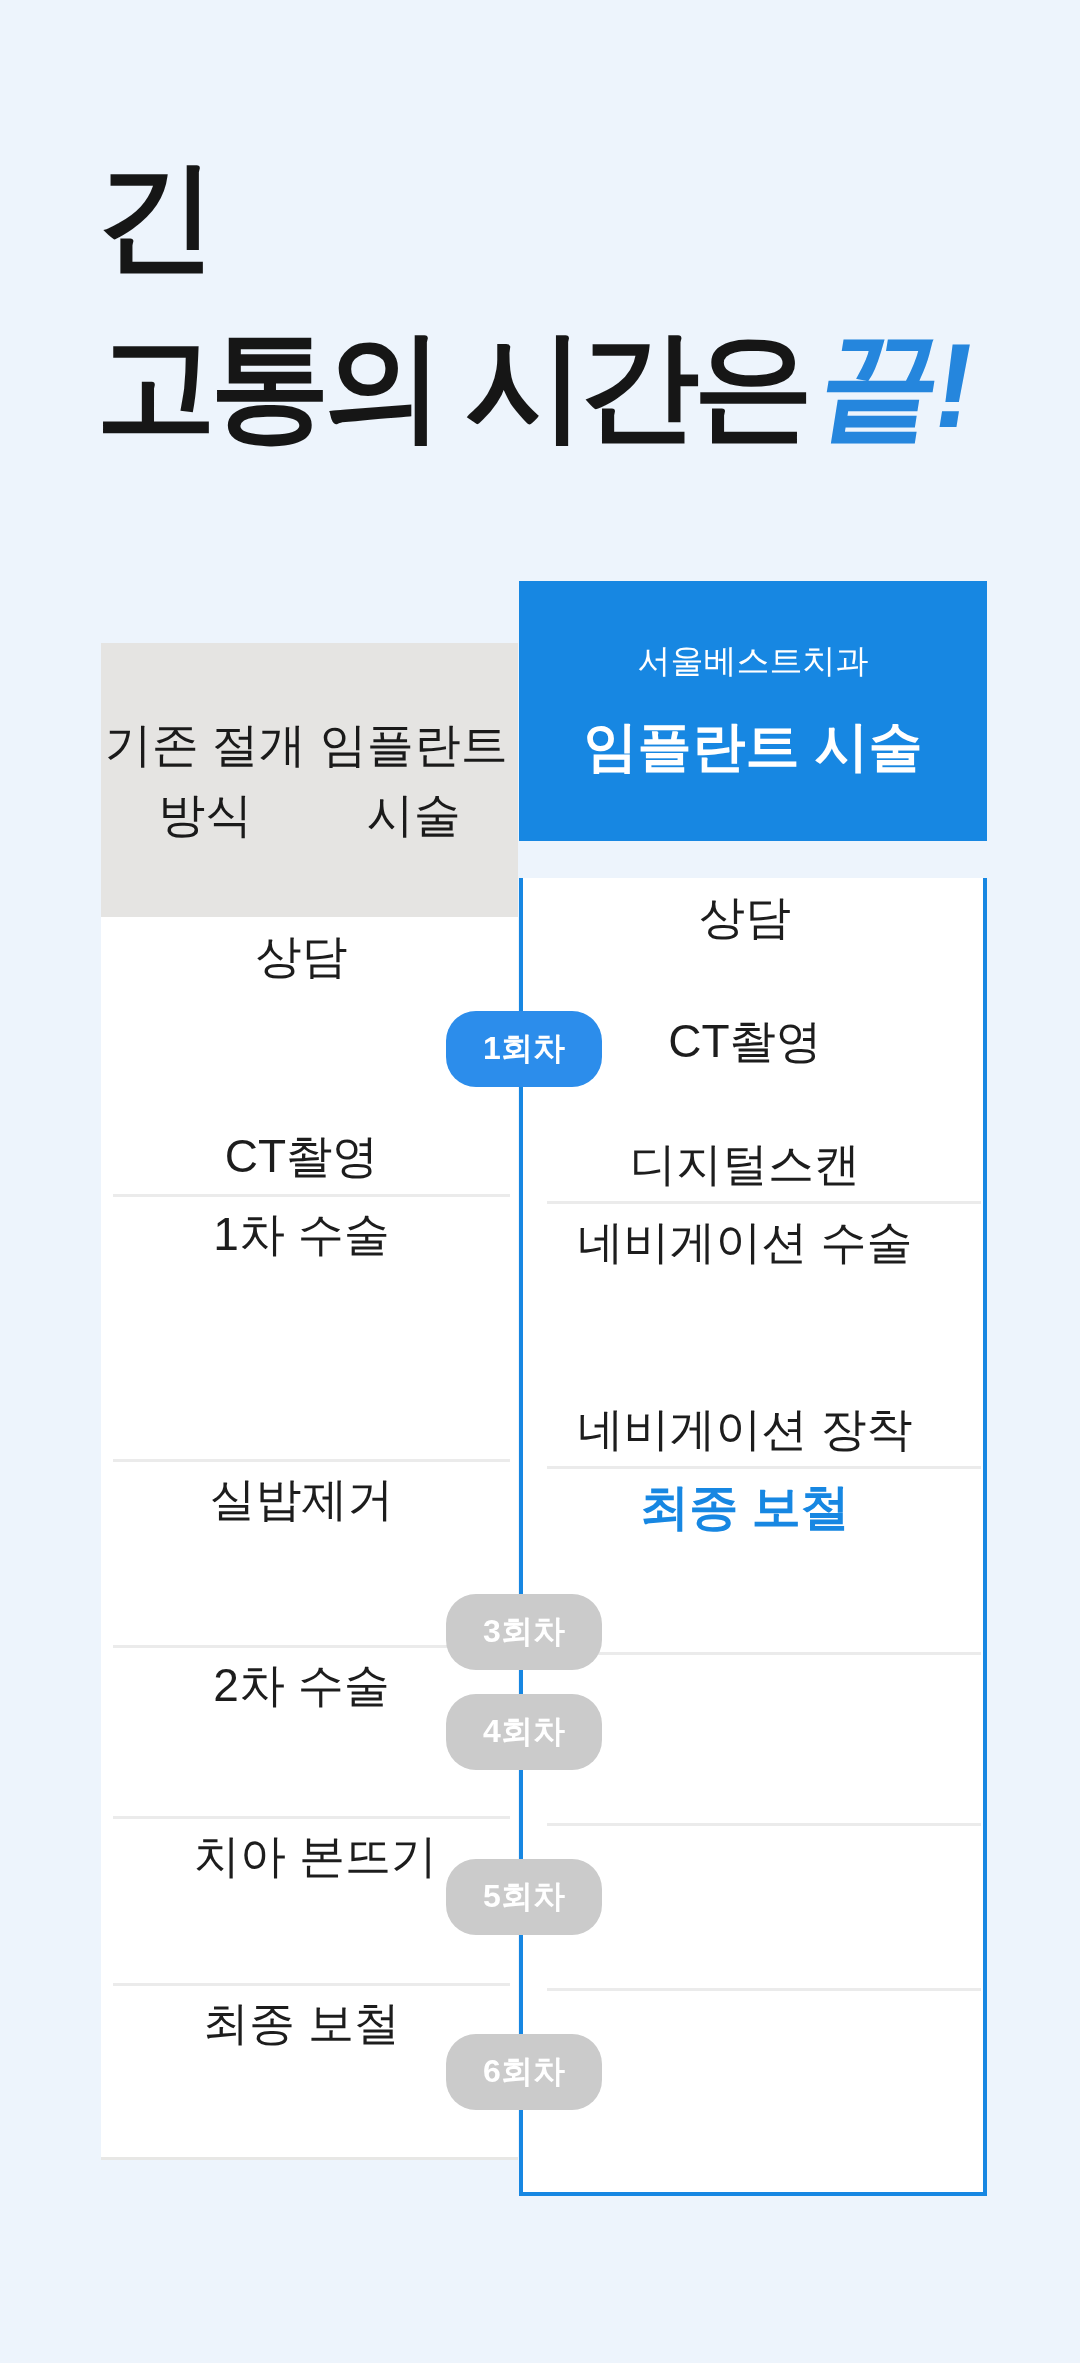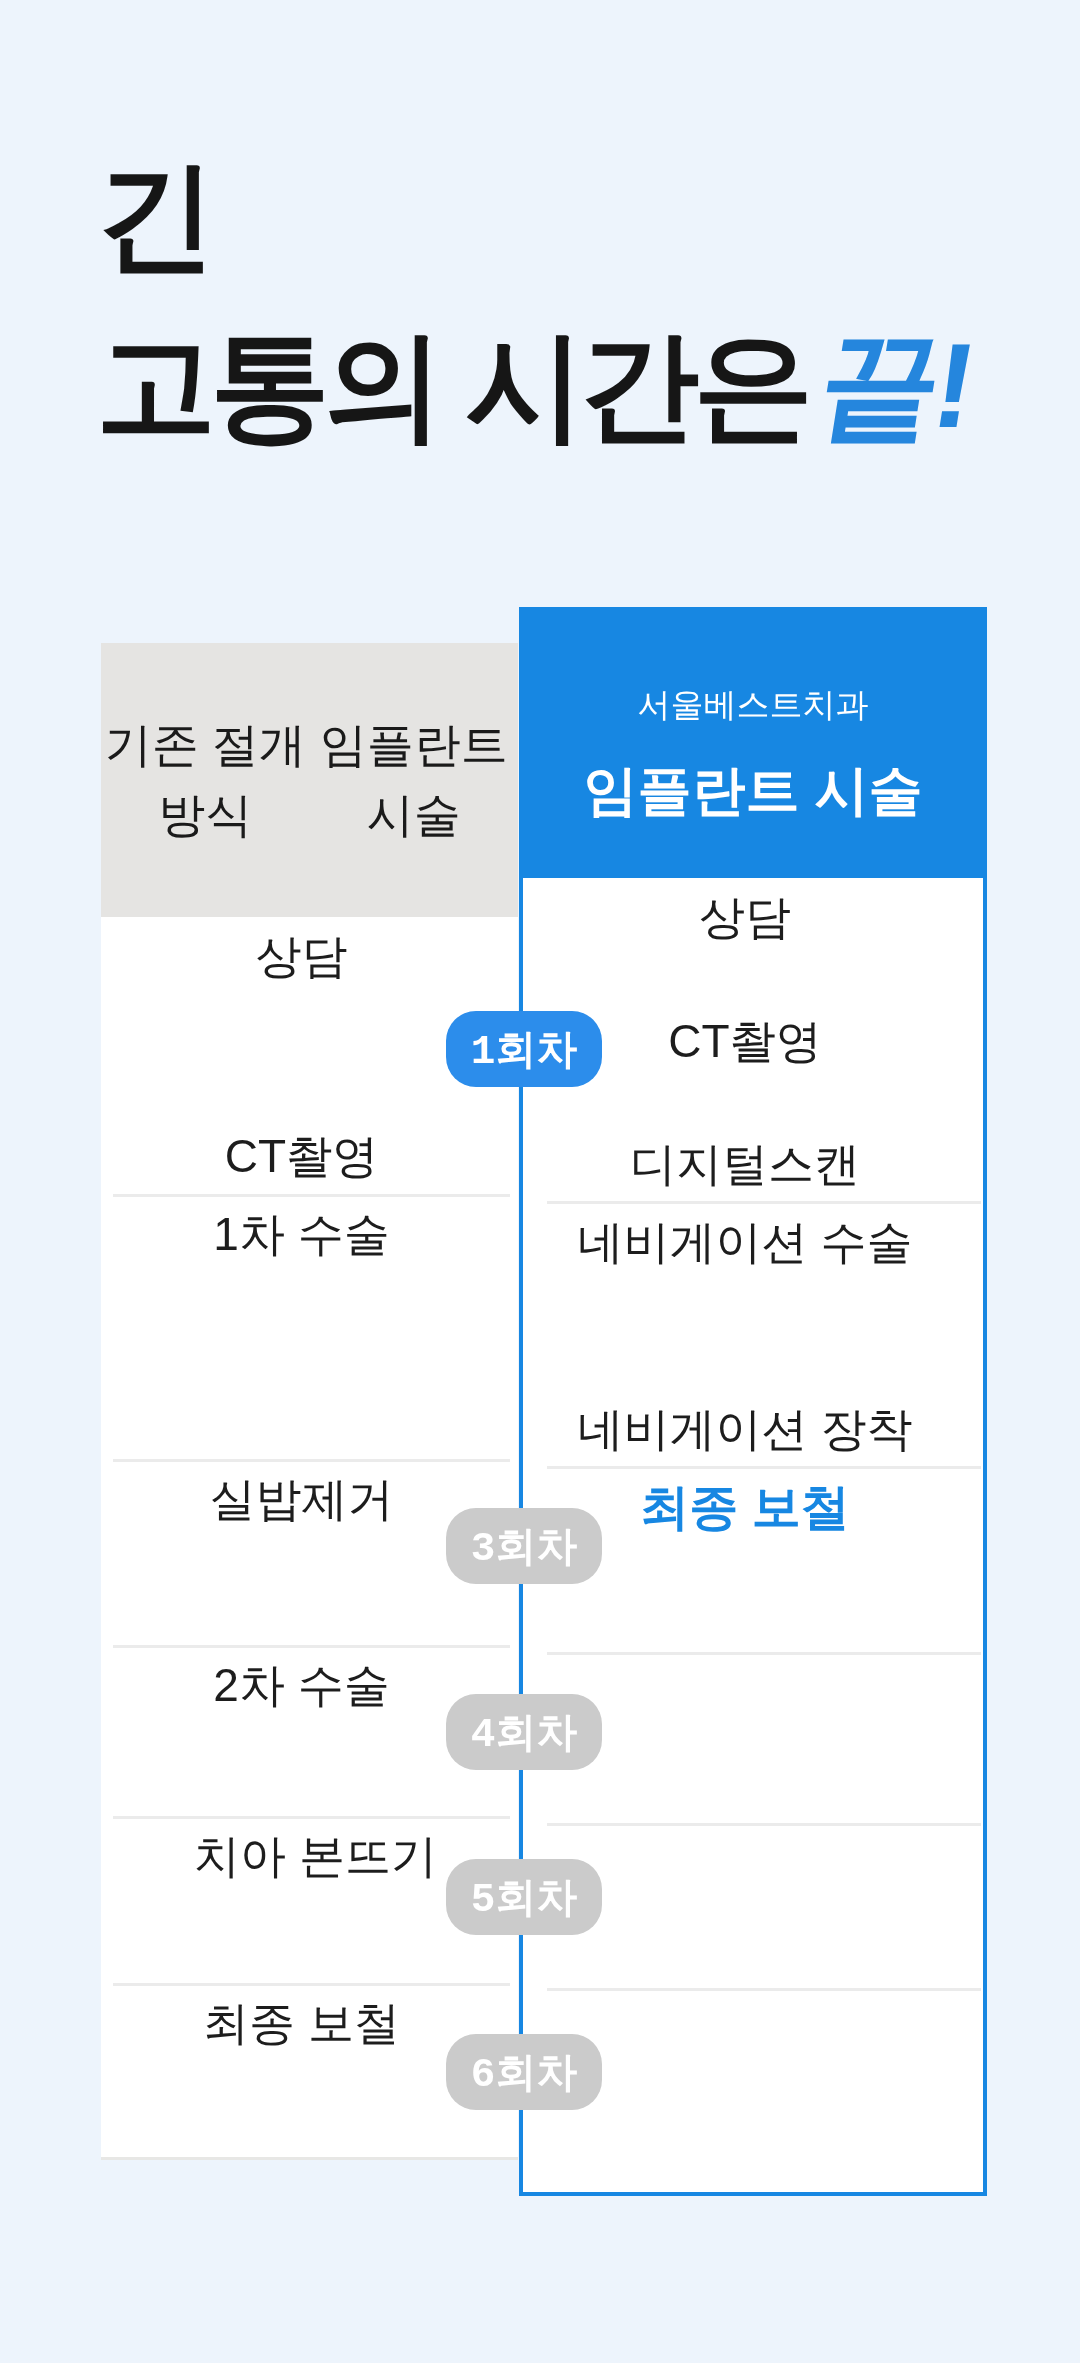--- a/index.html
+++ b/index.html
@@ -50,28 +50,27 @@
     background: #ffffff;
     border-bottom: 3px solid #e7e7e5;
     box-sizing: border-box;
     z-index: 1;
   }
 
   
   .right-header {
     position: absolute;
     left: 519px; top: 581px;
-    width: 468px; height: 297px;
+    width: 468px; height: 260px;
     background: #1787e2;
     color: #ffffff;
     display: flex; flex-direction: column;
     align-items: center; justify-content: center;
     text-align: center;
     z-index: 2;
-    margin-top: 26px;
   }
   .right-header .clinic { font-size: 33px; margin-bottom: 24px; }
   .right-header .hline { font-size: 54px; font-weight: bold; line-height: 76px; }
   .right-body {
     position: absolute;
     left: 519px; top: 878px;
     width: 468px; height: 1318px;
     background: #ffffff;
     border: 4px solid #1787e2;
     border-top: none;
@@ -114,27 +113,26 @@
   .r-hr3 { top: 945px; } .r-hr4 { top: 1110px; }
 
   
   .badge {
     position: absolute;
     left: 446px;
     width: 156px; height: 76px;
     border-radius: 30px;
     display: flex; align-items: center; justify-content: center;
     color: #ffffff;
-    font-size: 41px; font-weight: bold;
+    font-size: 32px; font-weight: bold;
     z-index: 5;
-    font-family: Liberation Mono, monospace;
   }
   .badge.blue { background: #2c8deb; }
   .badge.gray { background: #cbcbcb; }
-  .b0 { top: 1011px; } .b1 { top: 1290px; } .b2 { top: 1508px; }
+  .b0 { top: 1011px; } .b1 { top: 1290px; } .b2 { top: 1594px; }
   .b3 { top: 1694px; } .b4 { top: 1859px; } .b5 { top: 2034px; }
 </style>
 </head>
 <body>
 
 <div class="canvas">
 
   <div class="title">
     <div>긴</div>
     <div><span>고통의 시간은</span><span class="blue-word">끝!</span></div>

